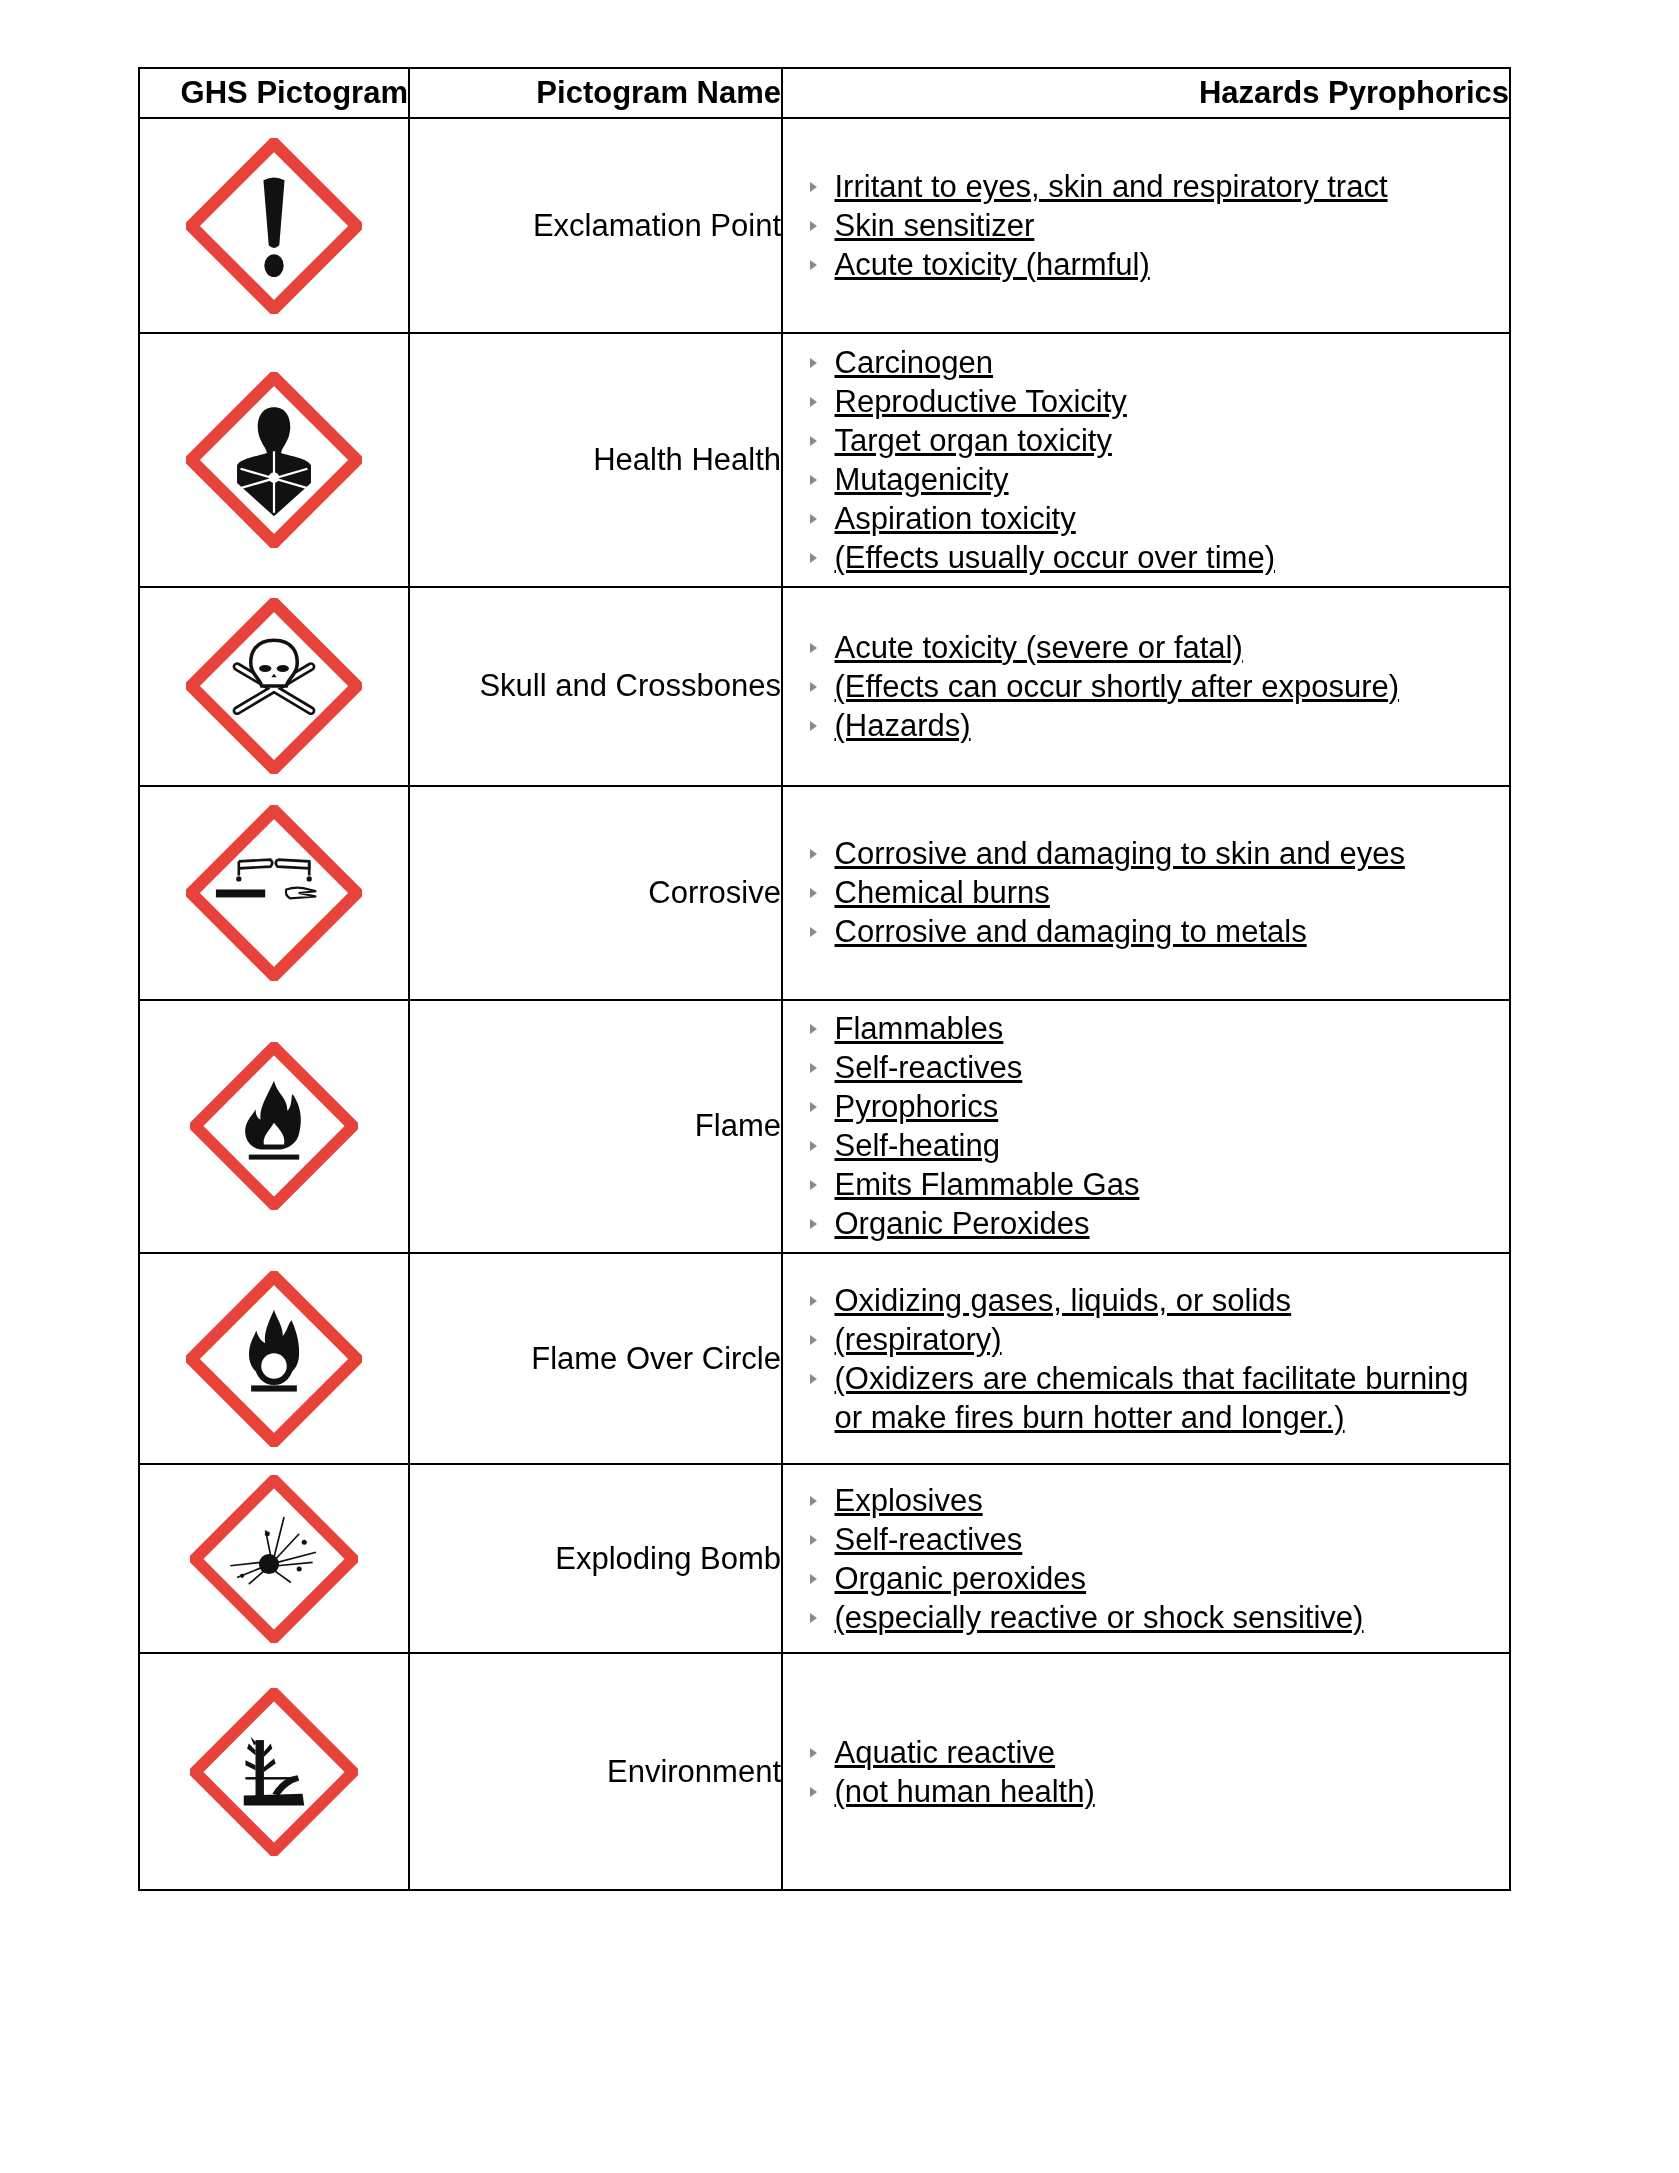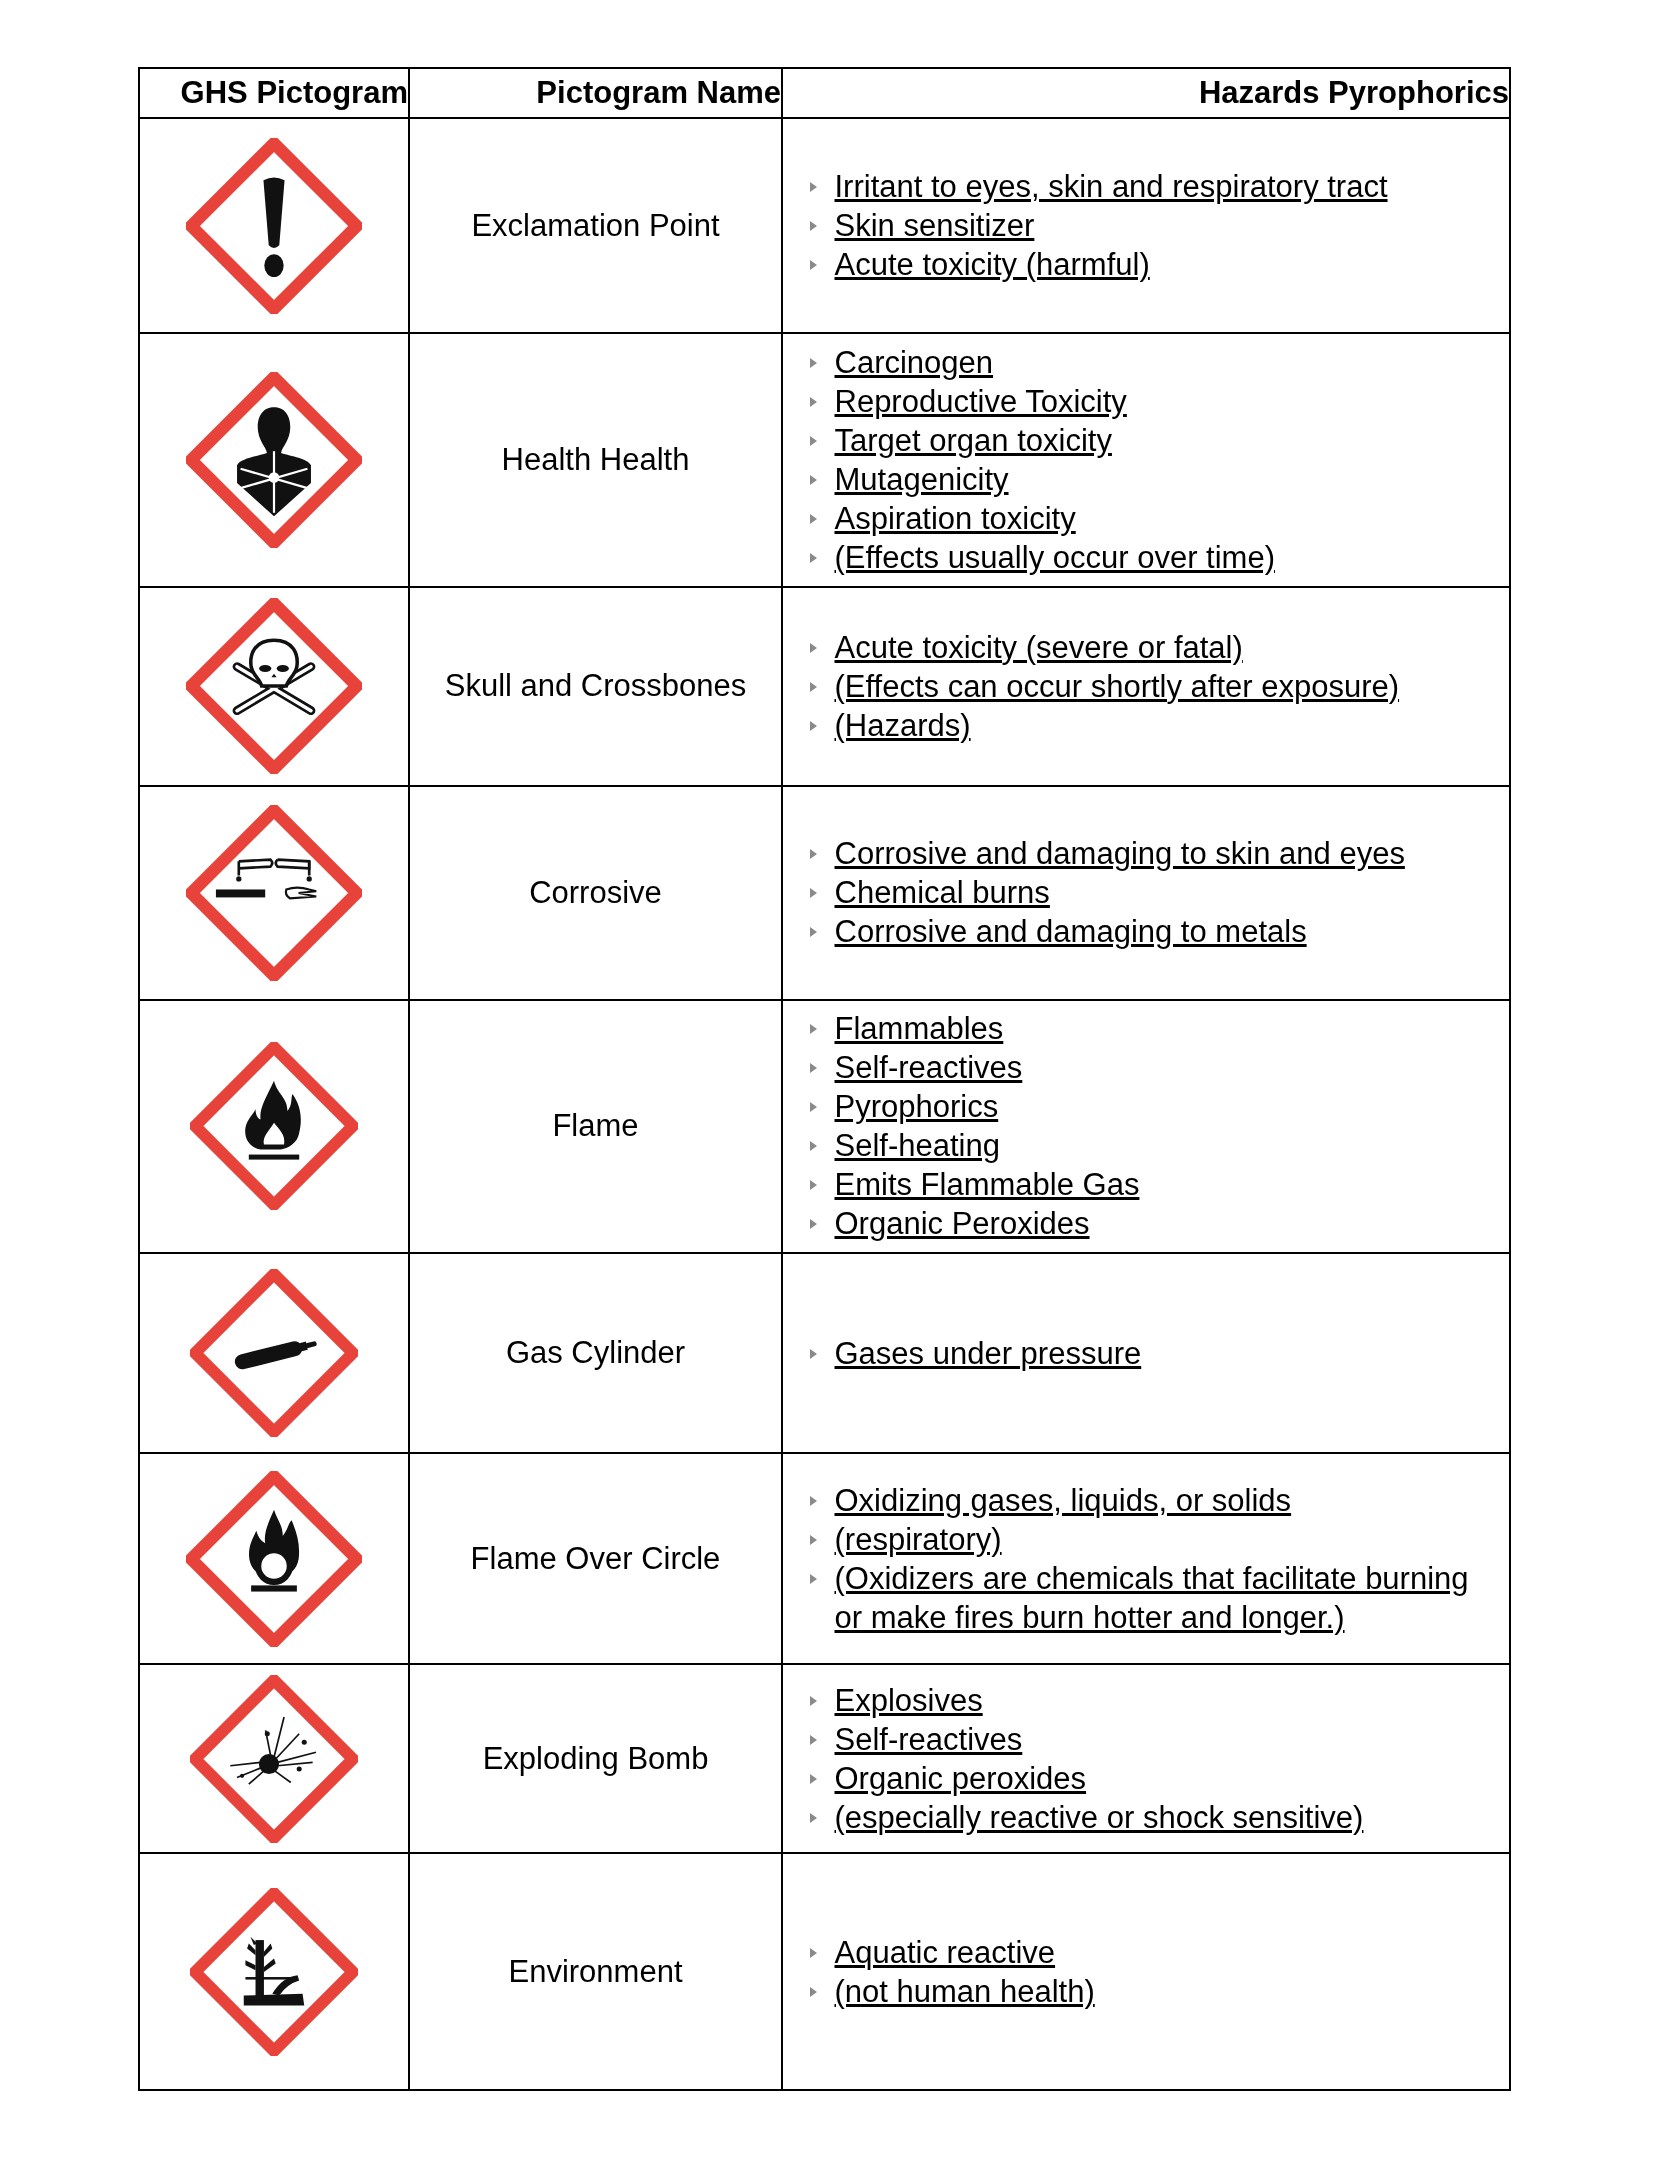--- a/index.html
+++ b/index.html
@@ -9,21 +9,21 @@
     border-collapse: collapse; table-layout: fixed;
   }
   .ghs-table td, .ghs-table th { border: 2.6px solid #000; padding: 0; }
   .ghs-table th {
     height: 48px; font-weight: bold; font-size: 31px; text-align: right; vertical-align: middle;
   }
   col.c1 { width: 270px; }
   col.c2 { width: 373px; }
   col.c3 { width: 728px; }
   .pict-cell { text-align: center; vertical-align: middle; }
-  .name-cell { text-align: center; vertical-align: middle; font-size: 31px; }
+  .name-cell { text-align: right; vertical-align: middle; font-size: 31px; }
   .haz-cell { vertical-align: middle; padding: 8.8px 17.6px 8.8px 25px !important; text-decoration: underline; }
   .haz-list { list-style: none; margin: 0; padding: 0; }
   .haz-item { position: relative; padding-left: 26.5px; font-size: 31px; line-height: 39px; }
   .haz-item::before {
     content: ""; position: absolute; left: 1.8px; top: 15px;
     border-left: 7px solid #8a8a8a; border-top: 5.3px solid transparent; border-bottom: 5.3px solid transparent;
   }
   .haz-item.cont { padding-left: 26.5px; }
   .haz-item.cont::before { display: none; }
   svg.picto { display: block; margin: 0 auto; }
@@ -154,38 +154,20 @@
           <li class="haz-item">Flammables</li>
           <li class="haz-item">Self-reactives</li>
           <li class="haz-item">Pyrophorics</li>
           <li class="haz-item">Self-heating</li>
           <li class="haz-item">Emits Flammable Gas</li>
           <li class="haz-item">Organic Peroxides</li>
         </ul>
       </td>
     </tr>
 
-    <tr style="height:200px">
-      <td class="pict-cell">
-        <svg class="picto" width="168" height="168" viewBox="0 0 200 200">
-          <polygon points="100,6 194,100 100,194 6,100" fill="#fff" stroke="#E8433A" stroke-width="14"></polygon>
-          <g transform="rotate(-14 100 100)">
-            <rect x="52" y="92" width="82" height="18" rx="9" fill="#111"></rect>
-            <rect x="130" y="96" width="10" height="10" fill="#111"></rect>
-            <rect x="138" y="98" width="14" height="6" rx="3" fill="#111"></rect>
-          </g>
-        </svg>
-      </td>
-      <td class="name-cell">Gas Cylinder</td>
-      <td class="haz-cell">
-        <ul class="haz-list">
-          <li class="haz-item">Gases under pressure</li>
-        </ul>
-      </td>
-    </tr>
 
     <tr style="height:211px">
       <td class="pict-cell">
         <svg class="picto" width="176" height="176" viewBox="0 0 200 200">
           <polygon points="100,6 194,100 100,194 6,100" fill="#fff" stroke="#E8433A" stroke-width="14"></polygon>
           <path d="M100,44 C104,56 110,62 110,74 C116,66 116,60 120,56 C126,70 130,84 128,100 C126,112 118,120 100,122 C82,120 74,112 72,100 C70,86 76,76 80,68 C82,76 86,80 90,82 C88,70 94,58 100,44 Z" fill="#111"></path>
           <circle cx="100" cy="108" r="18" fill="#fff" stroke="#111" stroke-width="7"></circle>
           <rect x="74" y="130" width="52" height="7" fill="#111"></rect>
         </svg>
       </td>

